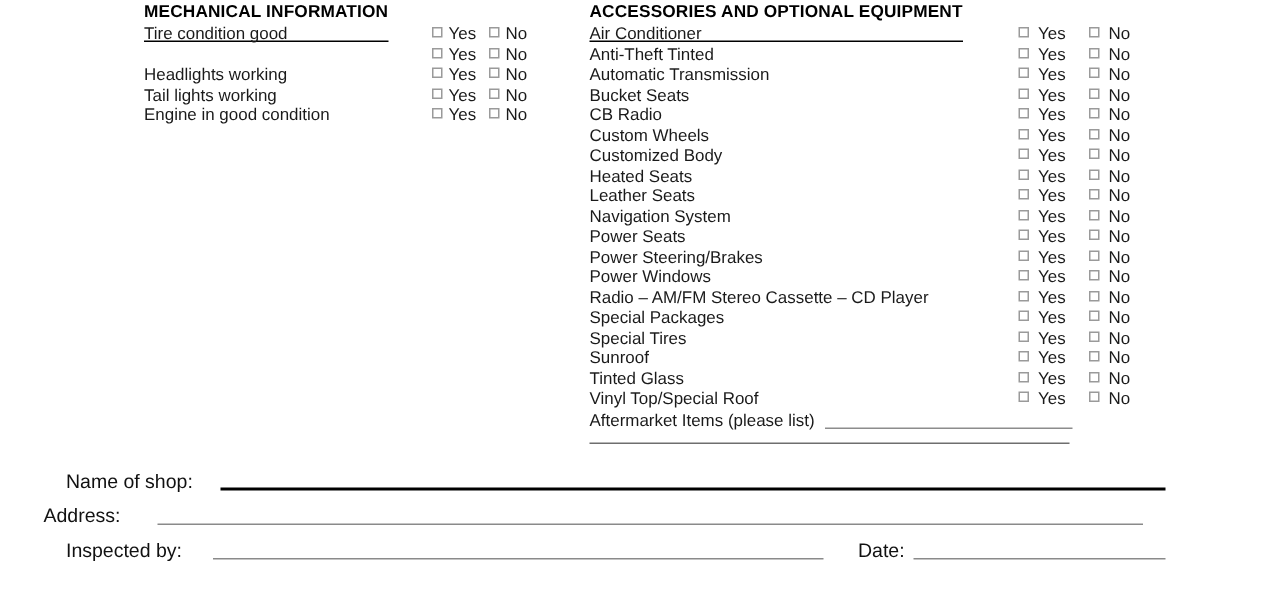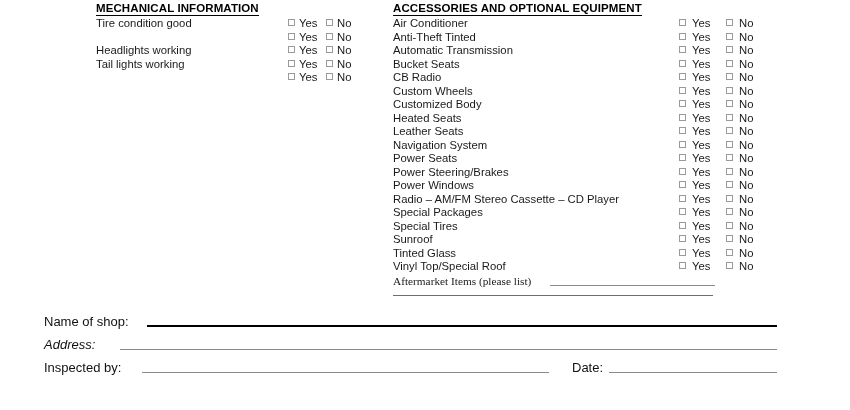--- a/index.html
+++ b/index.html
@@ -25,21 +25,21 @@
     position: absolute;
     font-size: 11.5px;
     font-weight: bold;
     letter-spacing: 0.1px;
     color: #000000;
     white-space: nowrap;
     line-height: 12px;
   }
   .section-head .txt {
     border-bottom: 1.3px solid #000;
-    padding-bottom: 1px;
+    padding-bottom: 13px;
     display: inline-block;
   }
   #head-mech { left: 96px; top: 2px; }
   #head-acc  { left: 393px; top: 2px; }
 
   
   .list {
     position: absolute;
   }
   .row {
@@ -87,21 +87,20 @@
 
   
   #aftermarket-row {
     position: absolute;
     left: 393px;
     top: 273px;
     width: 330px;
     height: 14px;
     line-height: 14px;
     white-space: nowrap;
-    font-family: Liberation Serif, serif;
   }
   #aftermarket-row .label {
     font-size: 11.3px;
     color: #1a1a1a;
   }
   #aftermarket-row .fill {
     position: absolute;
     left: 157px;
     right: 8px;
     bottom: 1px;
@@ -130,21 +129,21 @@
   }
   .field .rule {
     position: absolute;
     bottom: 2px;
     height: 0;
   }
 
   #field-shop { left: 44px; top: 313px; width: 733px; }
   #field-shop .rule { left: 103px; right: 0; border-bottom: 2px solid #000000; }
 
-  #field-address { left: 44px; top: 336px; width: 733px; font-style: italic; }
+  #field-address { left: 29px; top: 336px; width: 733px; }
   #field-address .rule { left: 76px; right: 0; border-bottom: 1.4px solid #8a8a8a; }
 
   #field-inspected { left: 44px; top: 359px; width: 505px; }
   #field-inspected .rule { left: 98px; right: 0; border-bottom: 1.4px solid #8a8a8a; }
 
   #field-date { left: 572px; top: 359px; width: 205px; }
   #field-date .rule { left: 37px; right: 0; border-bottom: 1.4px solid #8a8a8a; }
 </style>
 </head>
 <body>
@@ -169,20 +168,21 @@
         <span class="label">Headlights working</span>
         <span class="opt opt-yes"><span class="cbx"></span><span class="t">Yes</span></span>
         <span class="opt opt-no"><span class="cbx"></span><span class="t">No</span></span>
       </div>
       <div class="row">
         <span class="label">Tail lights working</span>
         <span class="opt opt-yes"><span class="cbx"></span><span class="t">Yes</span></span>
         <span class="opt opt-no"><span class="cbx"></span><span class="t">No</span></span>
       </div>
       <div class="row">
+        <span class="label">Engine in good condition</span>
         <span class="opt opt-yes"><span class="cbx"></span><span class="t">Yes</span></span>
         <span class="opt opt-no"><span class="cbx"></span><span class="t">No</span></span>
       </div>
     </div>
 
   <div class="section-head" id="head-acc">
     <span class="txt">ACCESSORIES AND OPTIONAL EQUIPMENT</span>
   </div>
 
   <div class="list" id="list-acc">

